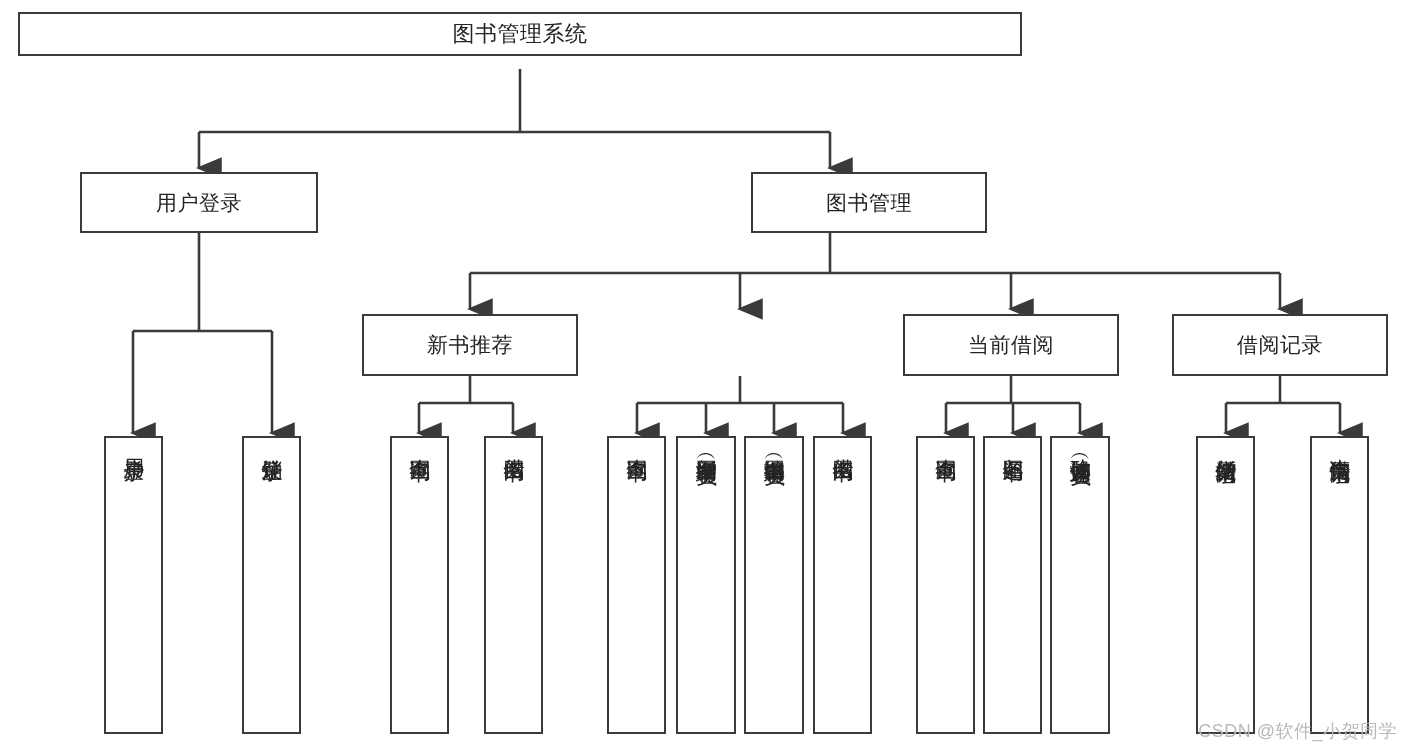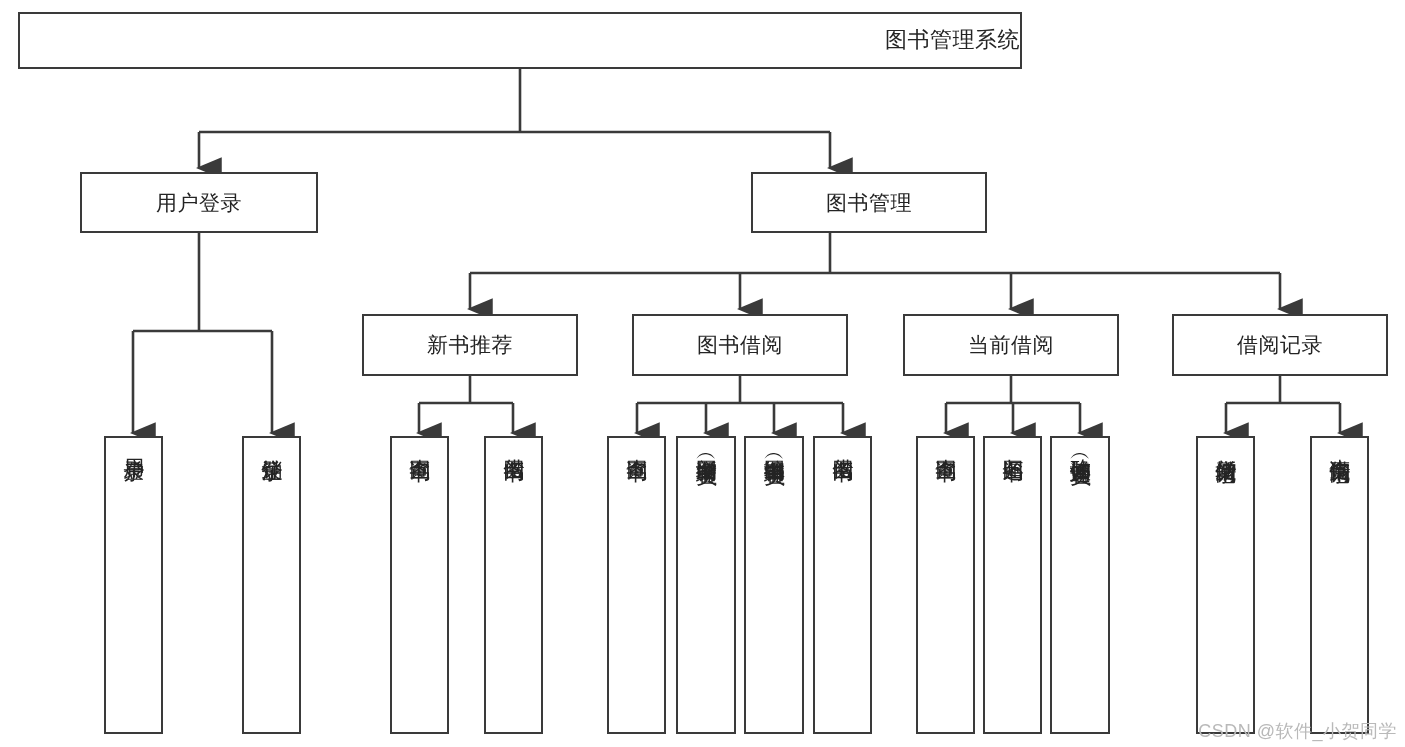--- a/index.html
+++ b/index.html
@@ -116,36 +116,33 @@
       <path d="M 1013 403 L 1013 433" marker-end="url(#arrow)"></path>
       <path d="M 1080 403 L 1080 433" marker-end="url(#arrow)"></path>
 
       <path d="M 1280 376 L 1280 403"></path>
       <path d="M 1226 403 L 1340 403"></path>
       <path d="M 1226 403 L 1226 433" marker-end="url(#arrow)"></path>
       <path d="M 1340 403 L 1340 433" marker-end="url(#arrow)"></path>
     </g>
   </svg>
 
-  <div class="node horizontal root" style="left:18px; top:12px; width:1004px; height:57px;justify-content:flex-end;">
+  <div class="node horizontal root" style="left:18px; top:12px; width:1004px; height:44px;">
     <span class="label">图书管理系统</span>
   </div>
 
   <div class="node horizontal" style="left:80px; top:172px; width:238px; height:61px;">
     <span class="label">用户登录</span>
   </div>
   <div class="node horizontal" style="left:712px; top:172px; width:236px; height:61px;margin-left:39px;">
     <span class="label">图书管理</span>
   </div>
 
   <div class="node horizontal" style="left:362px; top:314px; width:216px; height:62px;">
     <span class="label">新书推荐</span>
-  </div>
-  <div class="node horizontal" style="left:632px; top:314px; width:216px; height:62px;">
-    <span class="label">图书借阅</span>
   </div>
   <div class="node horizontal" style="left:903px; top:314px; width:216px; height:62px;">
     <span class="label">当前借阅</span>
   </div>
   <div class="node horizontal" style="left:1172px; top:314px; width:216px; height:62px;">
     <span class="label">借阅记录</span>
   </div>
 
   <div class="node vertical" style="left:104px; top:436px; width:59px; height:298px;">
     <span class="label">用户登录</span>

